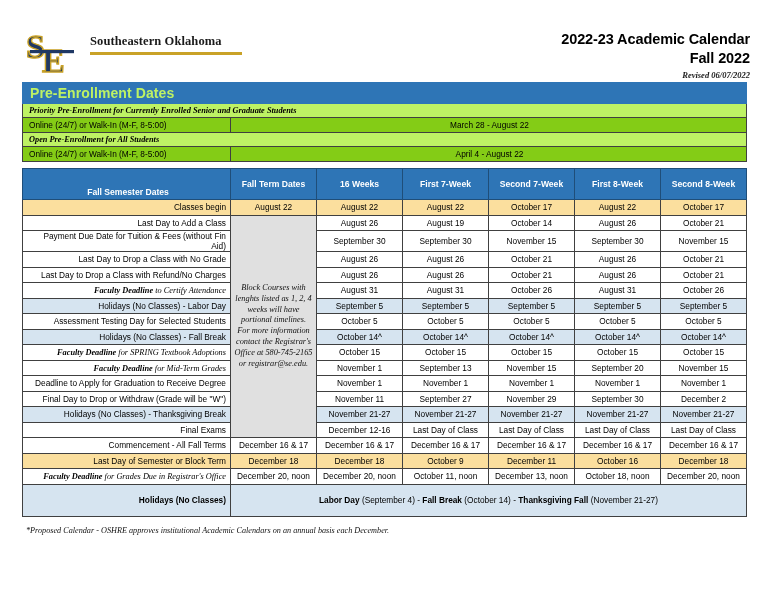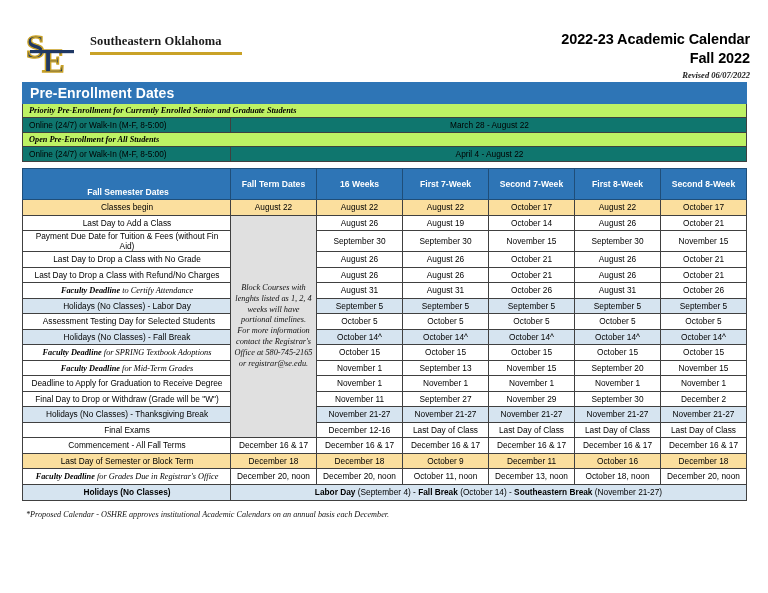--- a/index.html
+++ b/index.html
@@ -45,36 +45,36 @@
     font-style: italic; font-size: 8.5px; color: #1a1a1a;
     margin-top: 2px; font-family: "Liberation Serif", serif; font-weight: bold;
   }
 
   
   .tblwrap { padding: 0 22px; }
   table { border-collapse: collapse; width: 724px; table-layout: fixed; }
   td, th { border: 1px solid #404040; padding: 0 4px; vertical-align: middle; }
 
   .secthead td {
-    background: #2E75B6; color: #ffffff;
+    background: #2E75B6; color: #bef264;
     font-size: 14px; font-weight: bold;
     height: 21px; padding-left: 7px;
     border-color: #2E75B6;
     letter-spacing: .1px;
   }
 
   .subhead td {
     background: #bef264;
     font-style: italic; font-weight: bold;
     font-size: 8.3px; height: 14px; padding-left: 6px;
     font-family: "Liberation Serif", serif;
   }
 
   .plain td {
-    background: #0f766e; font-size: 8.3px; height: 15px; padding-left: 6px;
+    background: #84cc16; font-size: 8.3px; height: 15px; padding-left: 6px;
   }
   .ctr { text-align: center; }
 
   
   #fall-table { margin-top: 6px; }
   #fall-table col.c-label { width: 208px; }
   #fall-table col.c-term  { width: 86px; }
 
   .colhead th {
     background: #2E75B6; color: #ffffff;
@@ -82,37 +82,37 @@
     height: 31px; border-color: #1F4E79;
   }
   .title-cell {
     background: #2E75B6; color: #ffffff;
     font-size: 14.5px; font-weight: bold;
     padding-left: 7px; border-color: #2E75B6;
     vertical-align: bottom; padding-bottom: 2px;
   }
 
   tbody.body tr td { height: 15.5px; font-size: 8.3px; }
-  td.lbl { text-align: center; padding-left: 5px; background: #ffffff; }
+  td.lbl { text-align: right; padding-left: 5px; background: #ffffff; }
   td.val { text-align: center; background: #ffffff; }
 
   tr.r-gold td.lbl, tr.r-gold td.val { background: #FBDF9E; }
   tr.r-blue td.lbl, tr.r-blue td.val { background: #D6E4F0; }
 
   td.block-note {
     background: #E0E0E0; text-align: center;
     font-style: italic; font-size: 7.8px; line-height: 1.30;
     font-family: "Liberation Serif", serif;
     padding: 1px 3px; color: #111;
   }
   .fd { font-weight: bold; font-style: italic; font-family: "Liberation Serif", serif; }
   .fdn { font-style: italic; font-family: "Liberation Serif", serif; }
   .indent { padding-left: 9px !important; }
 
-  tr.holidays-final td { background: #D6E4F0; height: 16px; font-size: 8.3px; }
+  tr.holidays-final td { background: #D6E4F0; height: 32px; font-size: 8.3px; }
   tr.holidays-final td.lbl { font-weight: bold; }
   tr.holidays-final td.val { text-align: center; }
   .hb { font-weight: bold; }
 
   
   .notes { padding: 9px 22px 0 26px; }
   .note {
     font-style: italic; font-size: 8.2px; line-height: 1.2;
     margin-bottom: 9px; color: #111;
     font-family: "Liberation Serif", serif;
@@ -342,21 +342,21 @@
             <td class="val">December 20, noon</td>
             <td class="val">October 11, noon</td>
             <td class="val">December 13, noon</td>
             <td class="val">October 18, noon</td>
             <td class="val">December 20, noon</td>
           </tr>
         </tbody>
       <tfoot>
         <tr class="holidays-final">
           <td class="lbl">Holidays  (No Classes)</td>
-          <td class="val" colspan="6" id="holidays-summary-value"><span class="hb">Labor Day</span><span> (September 4) - </span><span class="hb">Fall Break</span><span> (October 14) - </span><span class="hb">Southeastern Break</span><span> (November 21-27)</span></td>
+          <td class="val" colspan="6" id="holidays-summary-value"><span class="hb">Labor Day</span><span> (September 4) - </span><span class="hb">Fall Break</span><span> (October 14) - </span><span class="hb">Thanksgiving Fall</span><span> (November 21-27)</span></td>
         </tr>
       </tfoot>
     </table>
   </div>
 
   <div class="notes">
     <div class="note">*Proposed Calendar - OSHRE approves institutional Academic Calendars on an annual basis each December.</div>
   </div>
 
 </div>

